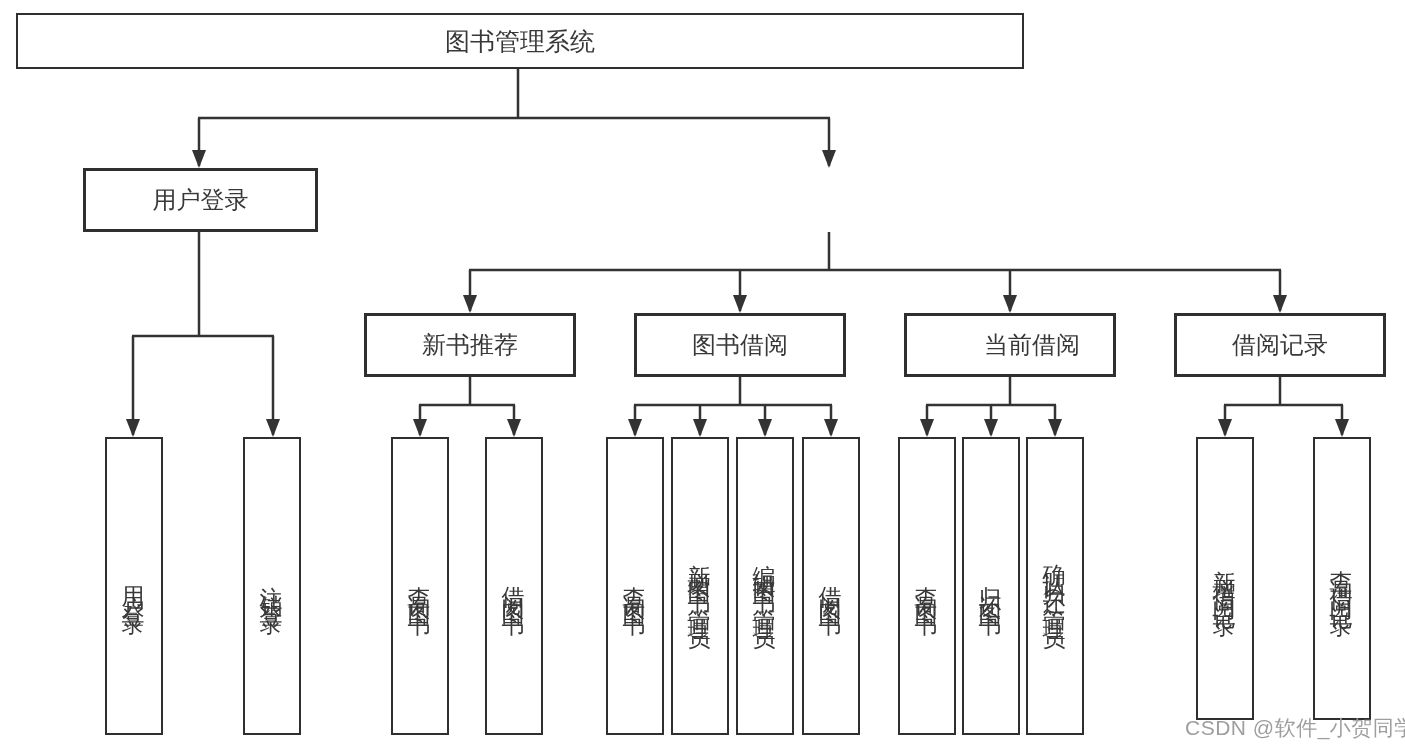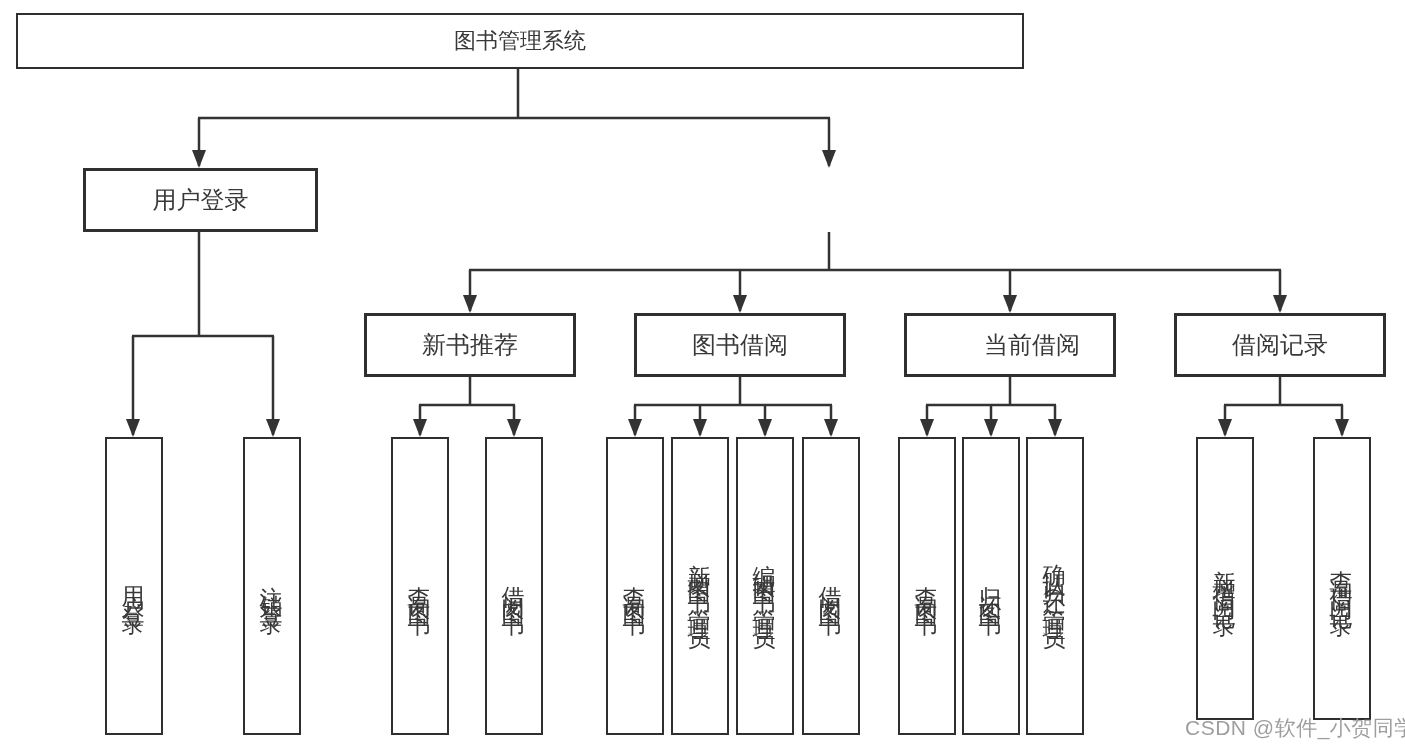--- a/index.html
+++ b/index.html
@@ -28,21 +28,21 @@
     box-sizing: border-box;
     display: flex;
     align-items: center;
     justify-content: center;
     color: #383838;
     z-index: 2;
     white-space: nowrap;
   }
   .box.root {
     border-width: 2px;
-    font-size: 22px;
+    font-size: 25px;
   }
   .box.mid {
     font-size: 24px;
   }
   .box.leaf {
     border-width: 2px;
     font-size: 23px;
     writing-mode: vertical-rl;
     text-orientation: mixed;
     letter-spacing: 9px;

